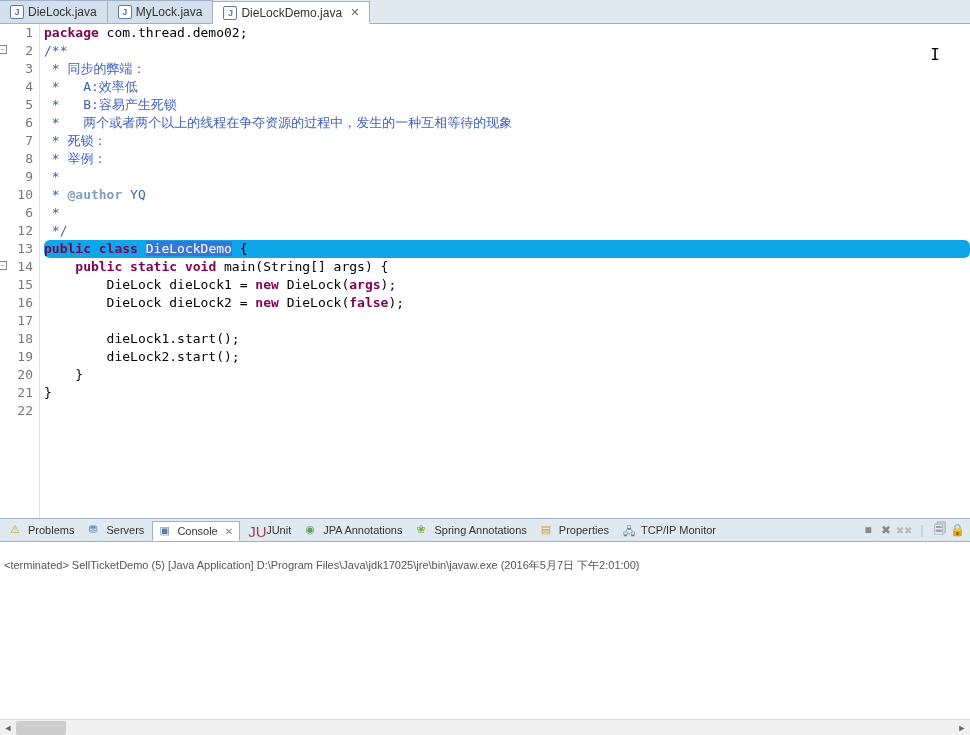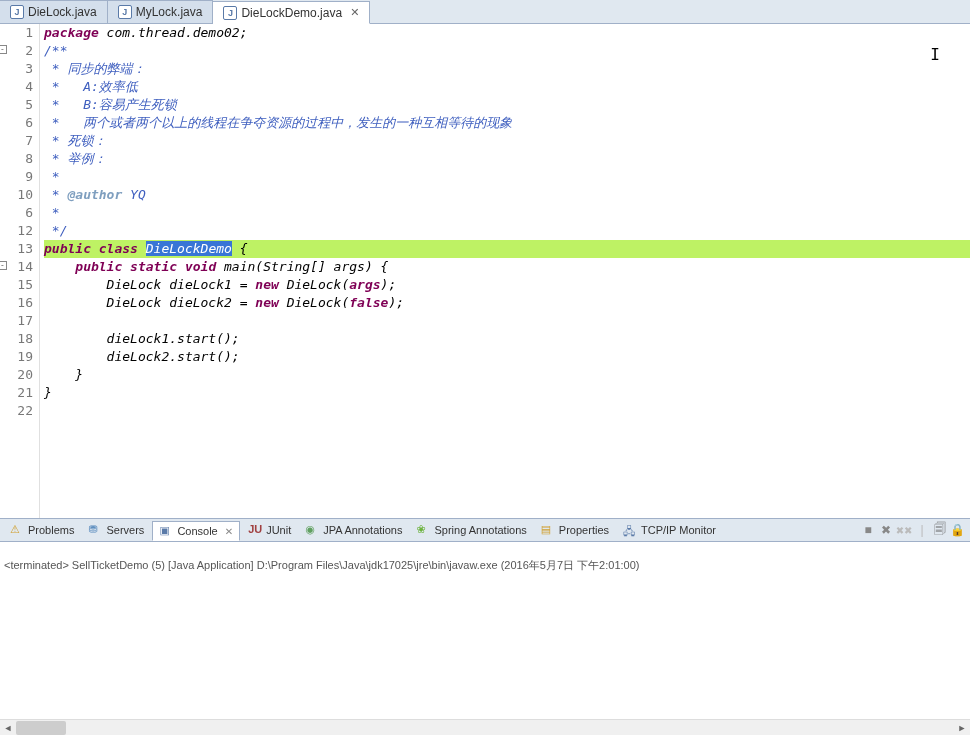--- a/index.html
+++ b/index.html
@@ -11,22 +11,22 @@
 .tab.active { background:#fff; border-bottom:1px solid #fff; position:relative; top:1px; }
 .tab .jicon { width:14px; height:14px; display:inline-flex; align-items:center; justify-content:center; font-size:9px; font-weight:bold; color:#5a7aa8; border:1px solid #5a7aa8; border-radius:2px; background:#fff; }
 .tab .close { color:#666; font-size:11px; margin-left:4px; }
 
 
 .editor-wrap { display:flex; height:494px; background:#fff; }
 .gutter { width:40px; text-align:right; padding-right:6px; color:#787878; font-family:Consolas,monospace; font-size:13px; line-height:18px; background:#fff; border-right:1px solid #e0e0e0; user-select:none; }
 .gutter .ln { height:18px; position:relative; }
 .gutter .fold { position:absolute; left:-2px; top:3px; width:9px; height:9px; border:1px solid #888; background:#fff; font-size:8px; line-height:7px; text-align:center; color:#666; }
 .code { flex:1; font-family:Consolas,monospace; font-size:13px; line-height:18px; padding-left:4px; overflow:hidden; position:relative; }
-.codeline { height:18px; white-space:pre;font-style:italic; }
-.codeline.hl { background:#bef264; }
+.codeline { height:18px; white-space:pre; }
+.codeline.hl { background:#0ea5e9;border-radius:6px; }
 .kw { color:#7f0055; font-weight:bold; }
 .cm { color:#3f5fbf; }
 .cmtag { color:#7f9fbf; font-weight:bold; }
 .sel { background:#3875d6; color:#fff; }
 .hscroll-ed { position:absolute; bottom:0; left:40px; right:0; height:16px; background:#f0f0f0; border-top:1px solid #ddd; }
 .hscroll-ed .thumb, .hscroll-bt .thumb { position:absolute; left:16px; width:50px; height:14px; top:1px; background:#cdcdcd; border-radius:2px; }
 .hscroll-ed .arr, .hscroll-bt .arr { position:absolute; width:14px; height:14px; top:1px; font-size:9px; text-align:center; line-height:14px; color:#666; }
 .hscroll-ed .arr.l, .hscroll-bt .arr.l { left:1px; }
 .hscroll-ed .arr.r, .hscroll-bt .arr.r { right:1px; }
 .textcursor { position:absolute; right:30px; top:22px; font-size:16px; color:#000; }
@@ -138,21 +138,21 @@
   <div class="vtab">
     <span class="vicon ic-servers">⛃</span>
     <span>Servers</span>
   </div>
   <div class="vtab active">
     <span class="vicon ic-console">▣</span>
     <span>Console</span>
     <span class="close" style="font-size:10px;margin-left:3px;color:#888;">✕</span>
   </div>
   <div class="vtab">
-    <span class="vicon ic-junit" style="font-size:11px;font-weight:bold;">JU</span>
+    <span class="vicon ic-junit" style="font-size:15px;font-weight:normal;">JU</span>
     <span>JUnit</span>
   </div>
   <div class="vtab">
     <span class="vicon ic-jpa">◉</span>
     <span>JPA Annotations</span>
   </div>
   <div class="vtab">
     <span class="vicon ic-spring">❀</span>
     <span>Spring Annotations</span>
   </div>

